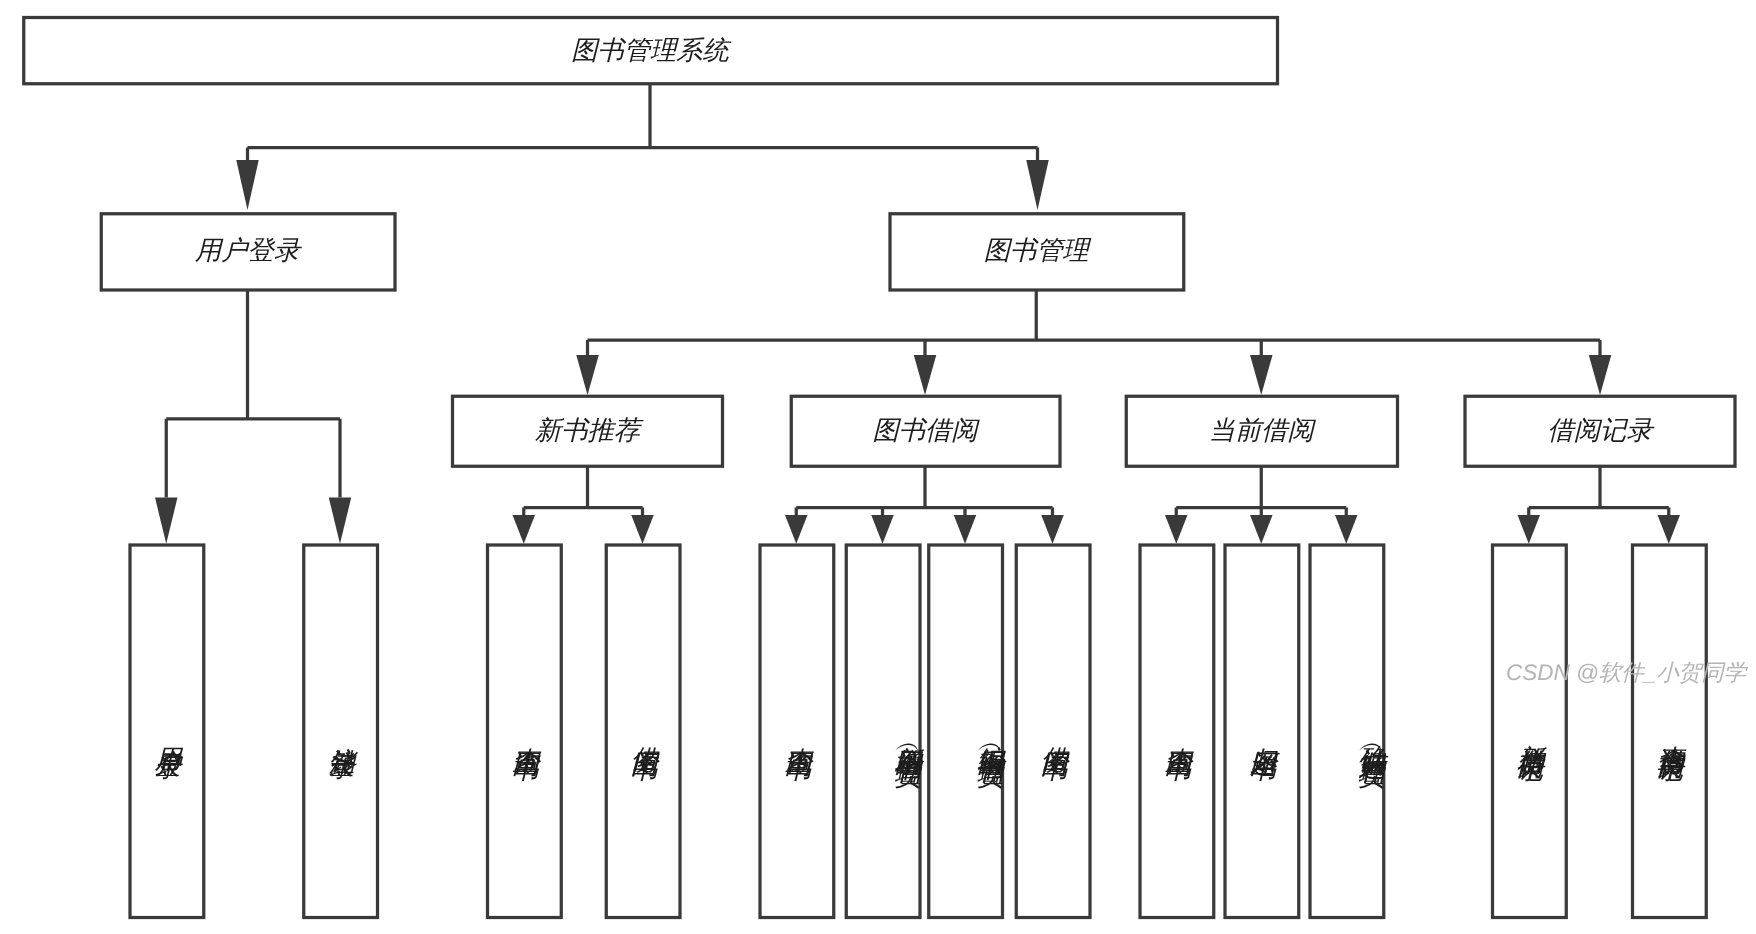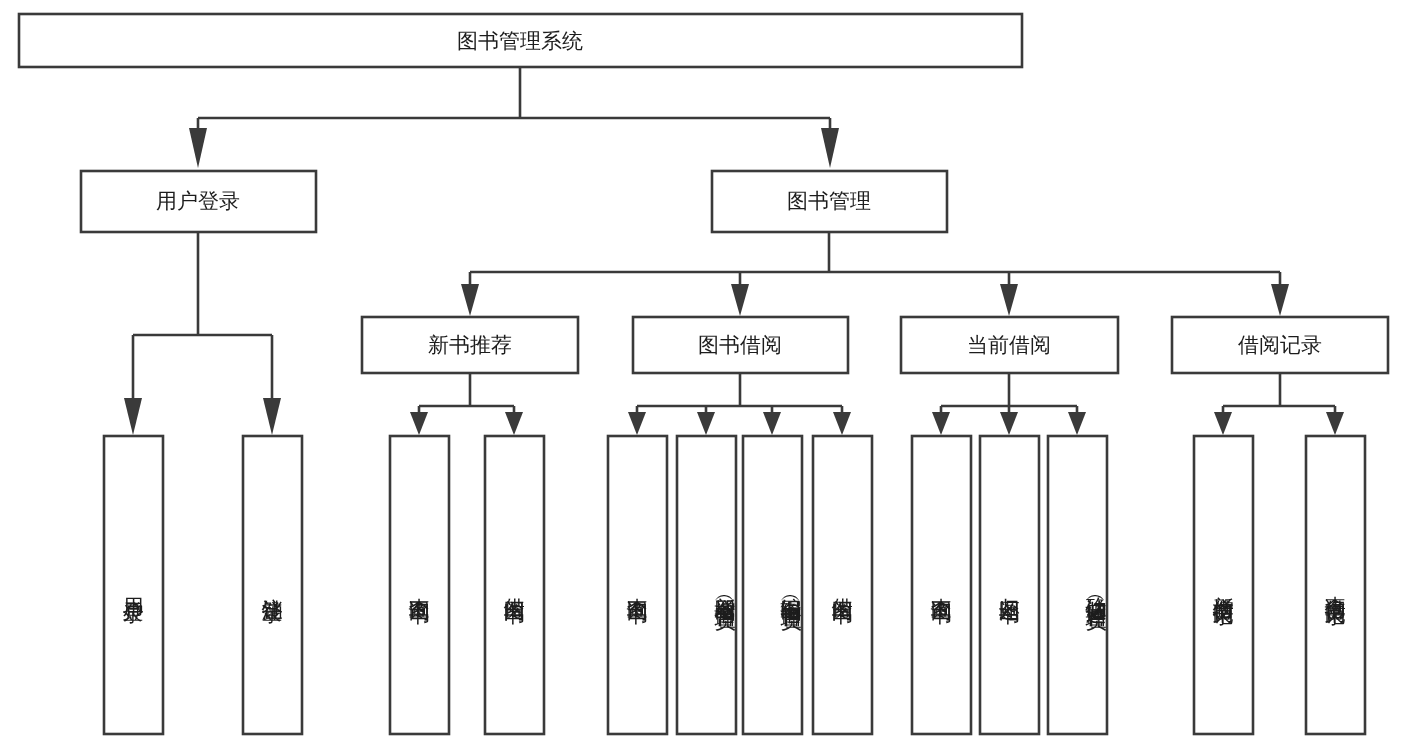--- a/index.html
+++ b/index.html
@@ -11,20 +11,21 @@
     width: 1405px;
     height: 747px;
     font-family: "Liberation Sans", "DejaVu Sans", sans-serif;
     overflow: hidden;
     position: relative;
   }
   #diagram-root {
     position: relative;
     width: 1405px;
     height: 554px;
+    font-style: italic;
   }
   svg#tree-svg {
     position: absolute;
     left: 0;
     top: 0;
     width: 1405px;
     height: 747px;
   }
   .node-box {
     fill: #ffffff;
@@ -207,13 +208,14 @@
   <div class="leaf-label" style="left:743px; top:444px; width:59px; height:290px;">编辑图书（管理员）</div>
   <div class="leaf-label centered" style="left:813px; top:436px; width:59px; height:298px;">借阅图书</div>
 
   <div class="leaf-label centered" style="left:912px; top:436px; width:59px; height:298px;">查询图书</div>
   <div class="leaf-label centered" style="left:980px; top:436px; width:59px; height:298px;">归还图书</div>
   <div class="leaf-label" style="left:1048px; top:444px; width:59px; height:290px;">确认归还（管理员）</div>
 
   <div class="leaf-label centered" style="left:1194px; top:436px; width:59px; height:298px;">新增借阅记录</div>
   <div class="leaf-label centered" style="left:1306px; top:436px; width:59px; height:298px;">查询借阅记录</div>
 
+  <div class="watermark">CSDN @软件_小贺同学</div>
 </div>
 
 </body></html>

